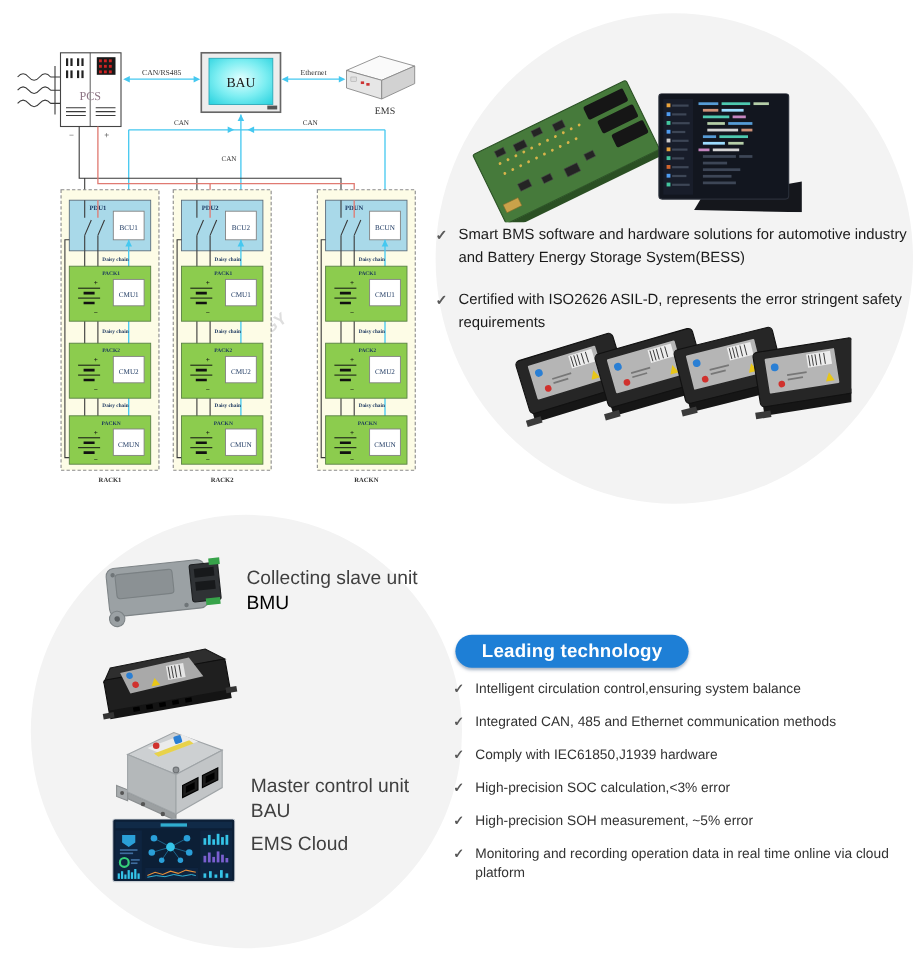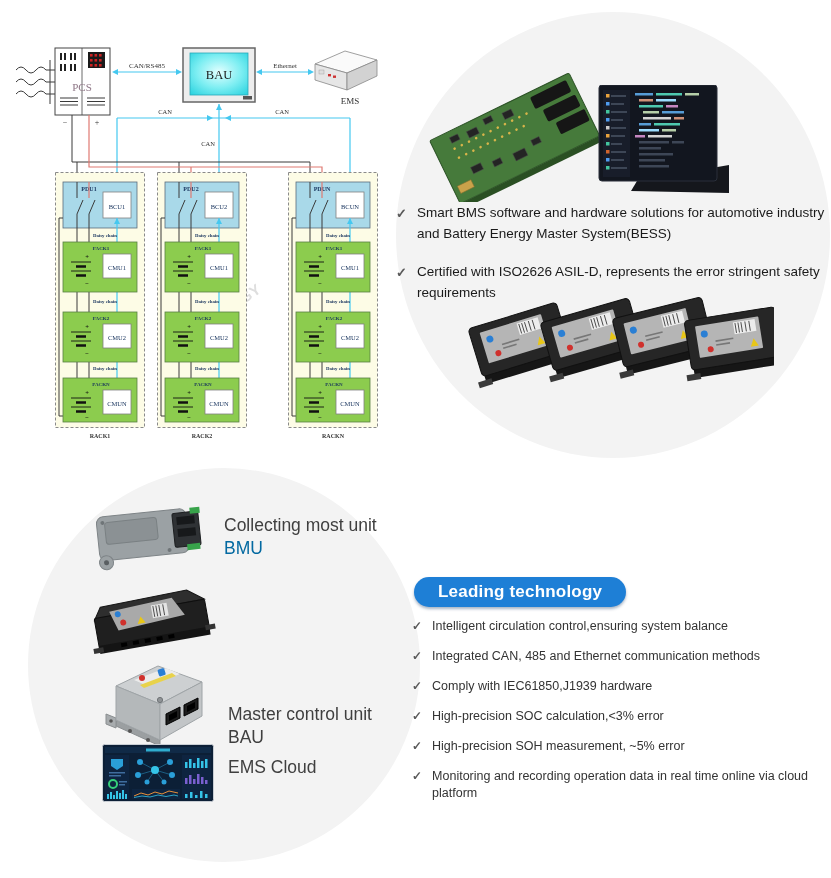--- a/index.html
+++ b/index.html
@@ -46,21 +46,21 @@
   .lead-list{left:412px;top:618px;width:428px;}
   .lead-list .bitem{margin-bottom:13px;font-size:12.5px;line-height:17px;color:#333;}
   .lead-list .check{font-size:12px;}
 
   .pill{position:absolute;left:414px;top:577px;background:#1e7fd6;color:#fff;
         font-size:17px;font-weight:bold;padding:5px 24px;border-radius:18px;
         box-shadow:0 2px 3px rgba(0,40,90,.35);letter-spacing:.2px;}
 
   .plabel{position:absolute;font-size:17.5px;line-height:23px;color:#3f3f3f;}
   .plabel .code{display:block;}
-  .code-blue{color:#0369a1;}
+  .code-blue{color:#000000;}
 </style>
 </head>
 <body>
 
 <div class="page">
 
   <div class="circle circle-tr"></div>
   <div class="circle circle-bl"></div>
 
   <svg class="abs" style="left:10px;top:30px;" width="385" height="420" viewBox="0 0 385 420">
@@ -440,21 +440,21 @@
       <rect x="42" y="62" width="22" height="2.5" fill="#3d4656"></rect>
       <rect x="42" y="68" width="34" height="2.5" fill="#3d4656"></rect>
       <rect x="42" y="74" width="26" height="2.5" fill="#3d4656"></rect>
       <rect x="42" y="80" width="30" height="2.5" fill="#3d4656"></rect>
     </g>
   </svg>
 
   <div class="blist intro-list">
     <div class="bitem">
       <span class="check">✓</span>
-      <span>Smart BMS software and hardware solutions for automotive industry and Battery Energy Master System(BESS)</span>
+      <span>Smart BMS software and hardware solutions for automotive industry and Battery Energy Storage System(BESS)</span>
     </div>
     <div class="bitem">
       <span class="check">✓</span>
       <span>Certified with ISO2626 ASIL-D, represents the error stringent safety requirements</span>
     </div>
   </div>
 
   <svg class="abs" style="left:462px;top:293px;" width="312" height="132" viewBox="0 0 312 132">
     <g transform="translate(6,36) rotate(-17)">
       <rect x="2" y="46" width="90" height="12" rx="2" fill="#161616"></rect>
@@ -624,21 +624,21 @@
     <g fill="#35c4e8">
         <rect x="83" y="50" width="2.5" height="4"></rect>
         <rect x="88" y="48" width="2.5" height="6"></rect>
         <rect x="93" y="51" width="2.5" height="3"></rect>
         <rect x="98" y="47" width="2.5" height="7"></rect>
         <rect x="103" y="50" width="2.5" height="4"></rect>
       </g>
   </svg>
 
   <div class="plabel" style="left:224px;top:514px;">
-    <span>Collecting most unit</span>
+    <span>Collecting slave unit</span>
     <span class="code code-blue">BMU</span>
   </div>
   <div class="plabel" style="left:228px;top:671px;margin-top:32px;">
     <span>Master control unit</span>
     <span class="code">BAU</span>
   </div>
   <div class="plabel" style="left:228px;top:756px;">
     <span>EMS Cloud</span>
   </div>
 

